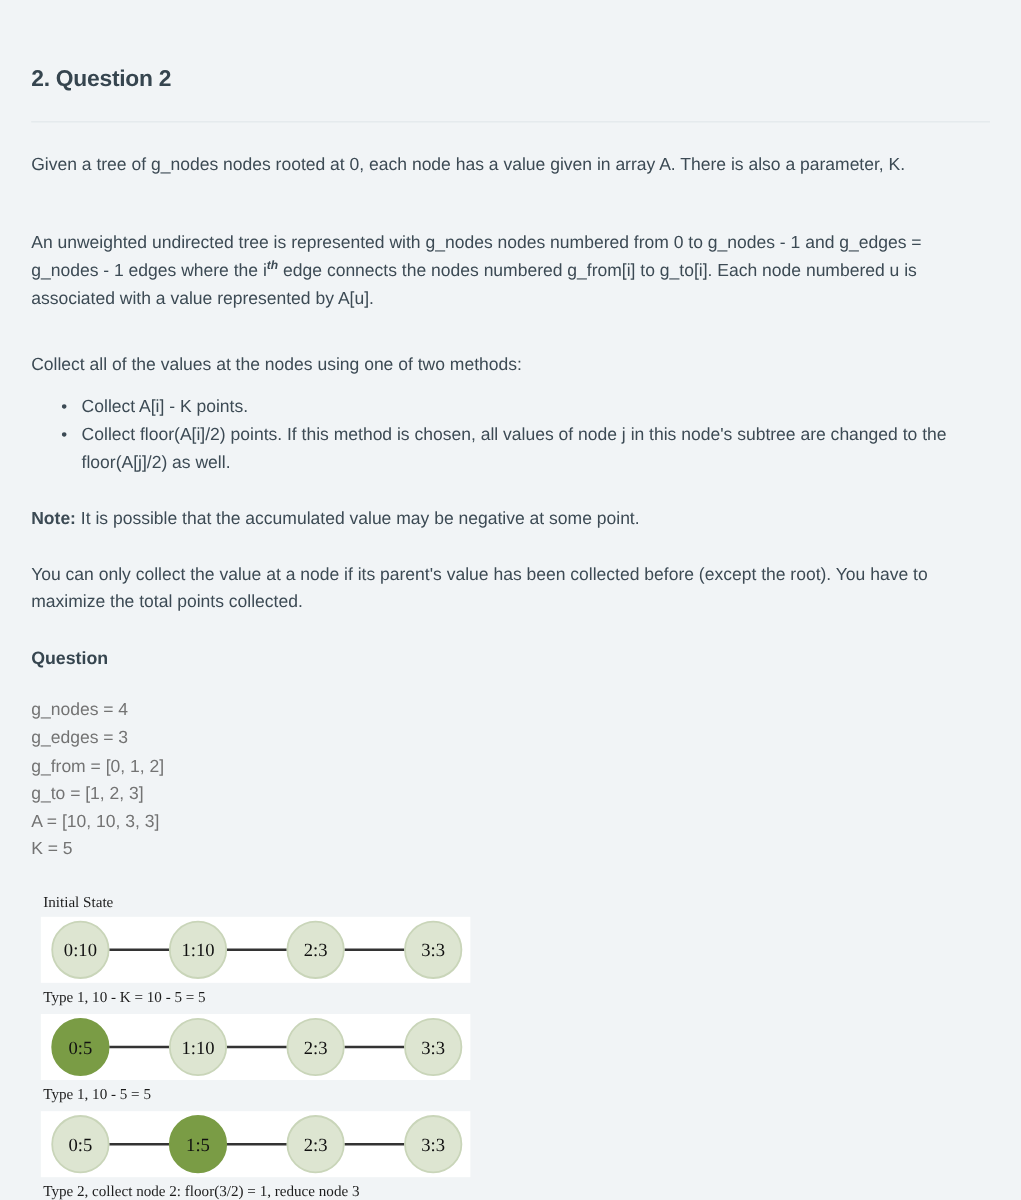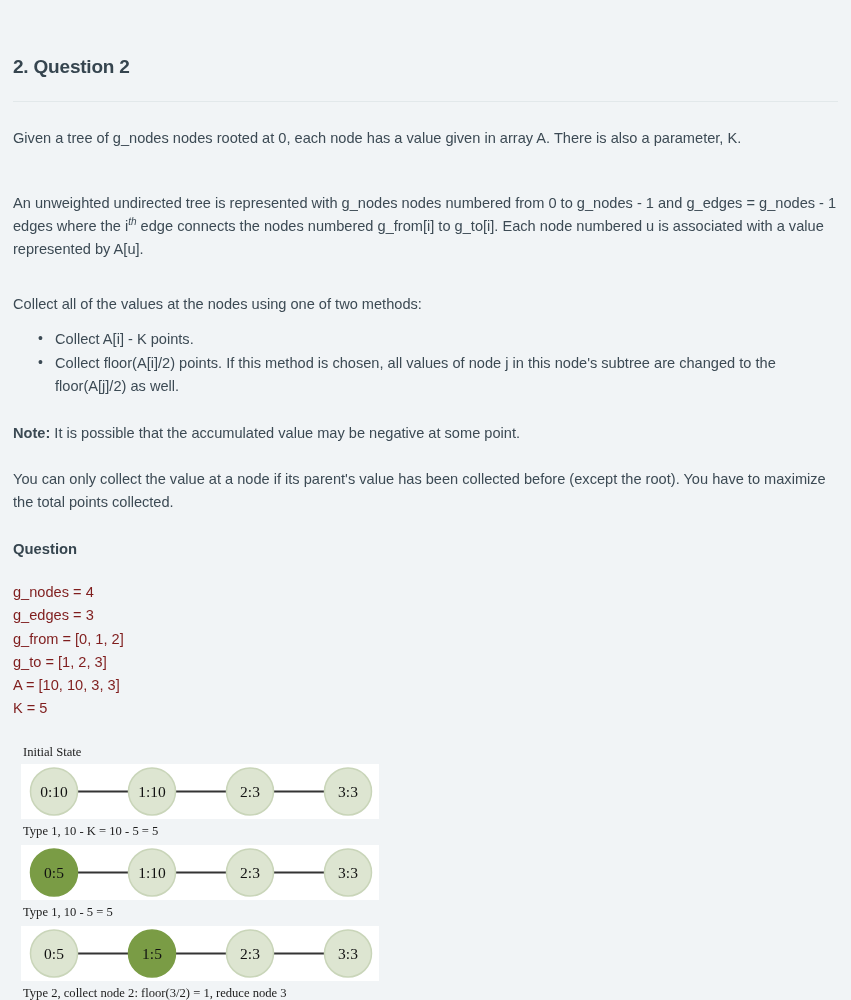--- a/index.html
+++ b/index.html
@@ -12,21 +12,21 @@
     background: #f1f4f6;
     font-family: "Liberation Sans", sans-serif;
     color: #2c3e50;
     overflow: hidden;
   }
   .page {
     position: relative;
     width: 851px;
     height: 1000px;
     box-sizing: border-box;
-    padding: 0 13px;
+    padding: 0 26px;
   }
   .q-title {
     font-size: 19px;
     font-weight: bold;
     color: #36454f;
     letter-spacing: -0.2px;
     padding-top: 55px;
     margin: 0;
     line-height: 24px;
   }
@@ -64,34 +64,34 @@
   ul.methods li::before {
     content: "\2022";
     position: absolute;
     left: -15px;
     top: -1px;
     font-size: 14px;
     color: #3c4a54;
   }
   .it { }
   .bold { font-weight: bold; }
-  sup.ord { font-size: 10px; font-style: italic; vertical-align: super; line-height: 0; }
+  sup.ord { font-size: 10px; font-style: italic; vertical-align: super; line-height: 0; font-weight: bold; }
 
   h4.example {
     font-size: 14.8px;
     font-weight: bold;
     color: #36454f;
     margin: 24px 0 0 0;
     line-height: 22px;
   }
   .vars {
     margin-top: 21px;
     font-size: 14.6px;
     line-height: 23.3px;
-    color: #7f1d1d;
+    color: #737373;
   }
   .vars div { white-space: nowrap; }
 
   
   .diagram-block { margin-top: 23px; }
   .dg-caption {
     font-family: "Liberation Serif", serif;
     font-size: 12.6px;
     color: #1c1c1c;
     line-height: 17px;

